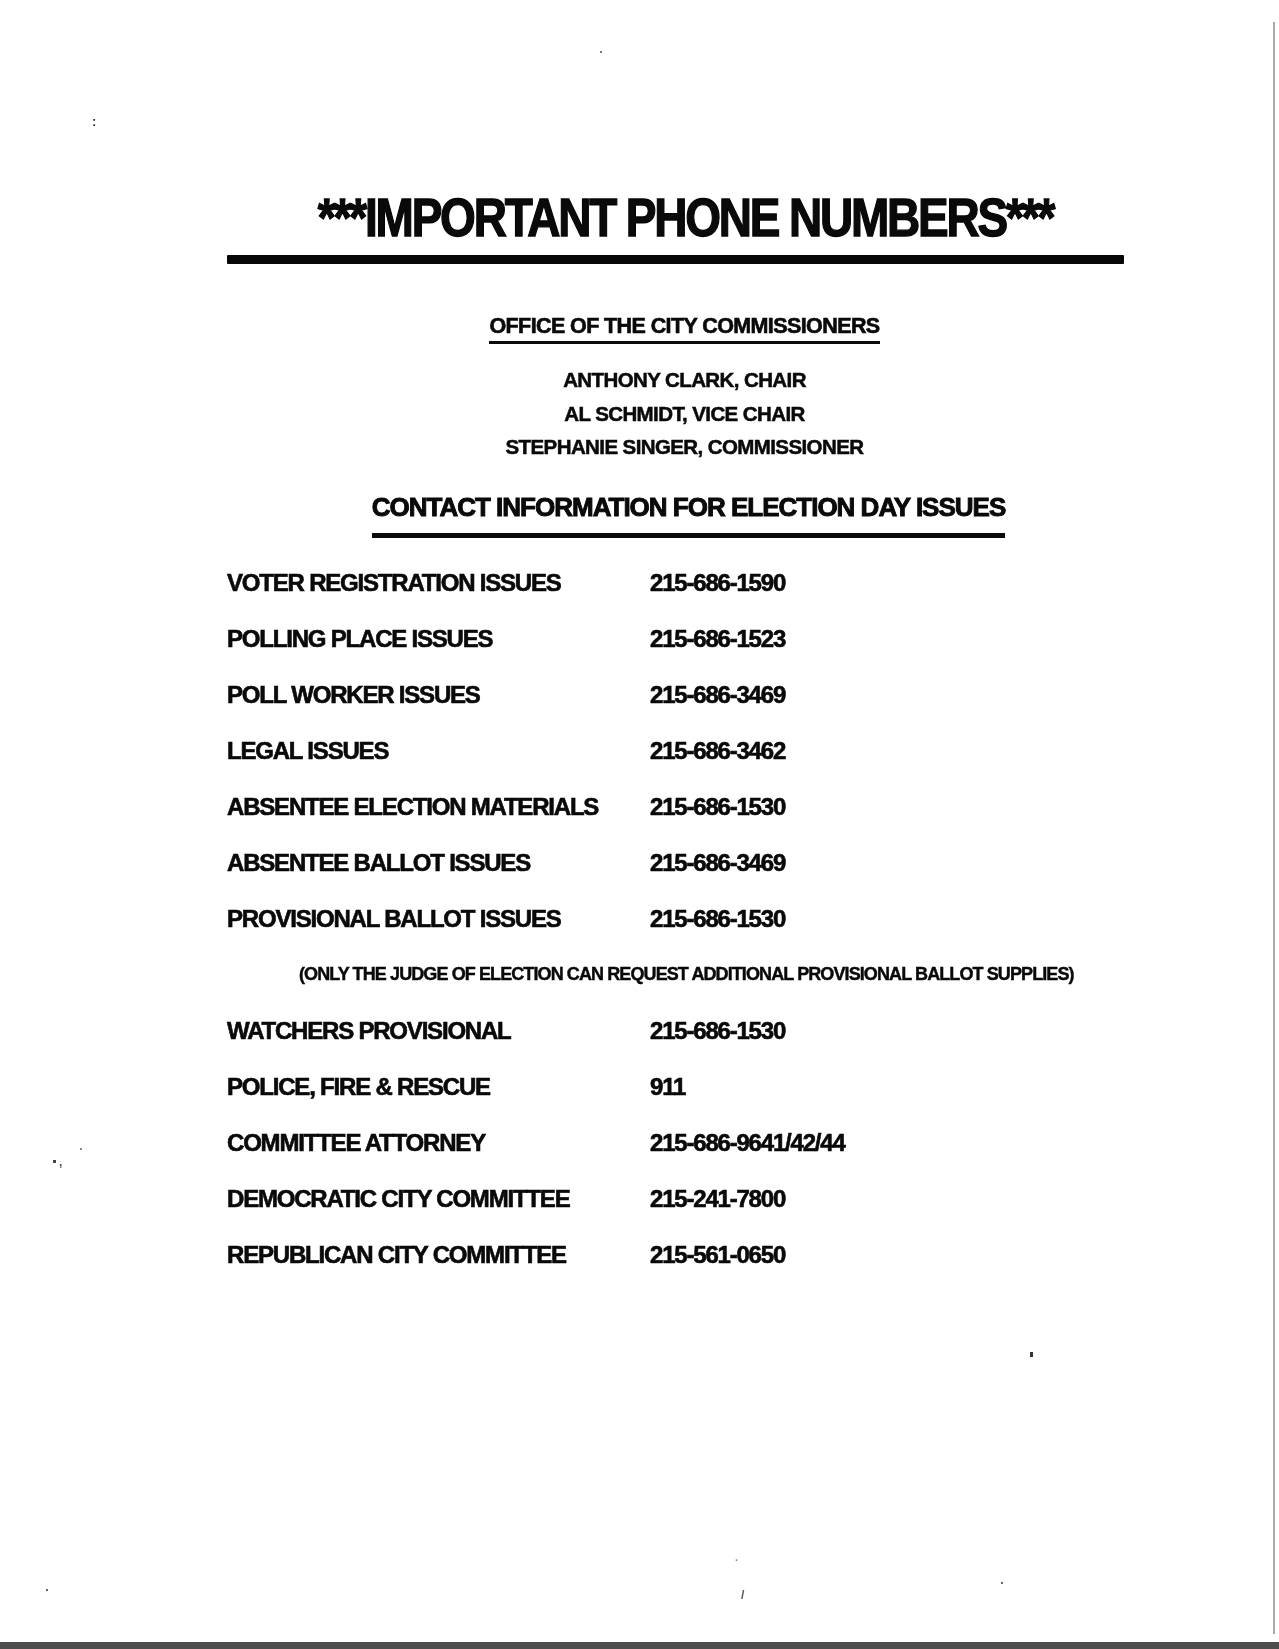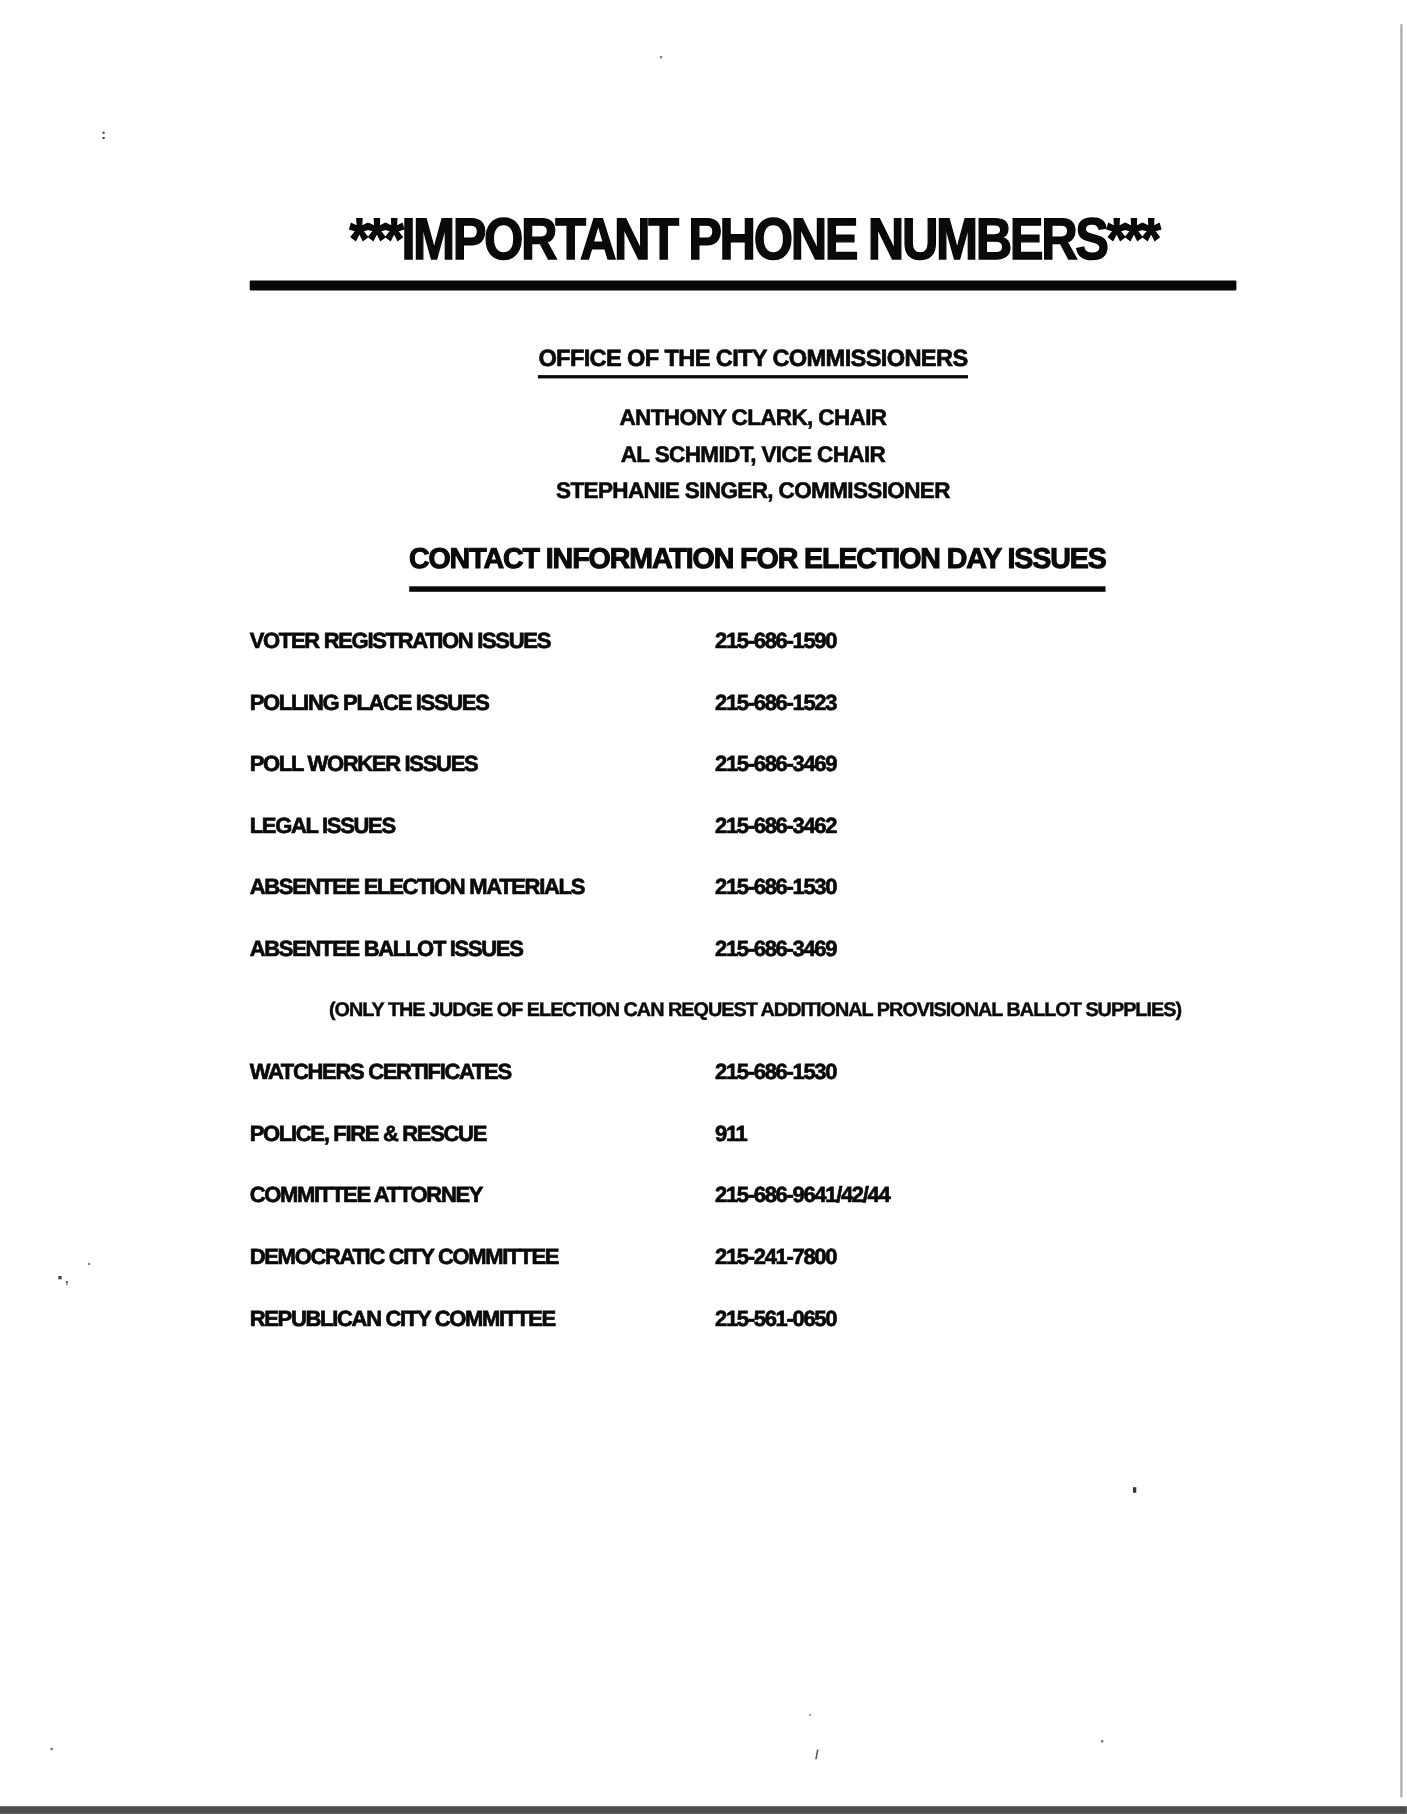--- a/index.html
+++ b/index.html
@@ -38,21 +38,21 @@
     transform:translateX(49px); white-space:nowrap;
   }
   .section-heading > span {
     font-size:26px; font-weight:800; letter-spacing:-1px;
     -webkit-text-stroke:0.9px #050505; display:inline-block;
     border-bottom:5px solid #0a0a0a; padding-bottom:10px;
   }
   
   .contacts { position:absolute; top:570px; left:227px; width:1000px; }
   .contact-row {
-    height:56px; font-size:20px; font-weight:800; letter-spacing:-1.2px;
+    height:56px; font-size:24px; font-weight:800; letter-spacing:-1.2px;
     -webkit-text-stroke:0.6px #050505; white-space:nowrap; line-height:26px;
   }
   .contact-label { display:inline-block; width:423px; }
   .contact-number { display:inline-block; }
   .note-row {
     height:56px; font-size:18px; font-weight:800; letter-spacing:-0.9px;
     -webkit-text-stroke:0.4px #050505; padding-left:72px; white-space:nowrap;
     line-height:24px;
   }
   
@@ -88,22 +88,23 @@
     <span>CONTACT INFORMATION FOR ELECTION DAY ISSUES</span>
   </div>
 
   <div id="contacts" class="contacts">
       <div class="contact-row"><span class="contact-label">VOTER REGISTRATION ISSUES</span><span class="contact-number">215-686-1590</span></div>
       <div class="contact-row"><span class="contact-label">POLLING PLACE ISSUES</span><span class="contact-number">215-686-1523</span></div>
       <div class="contact-row"><span class="contact-label">POLL WORKER ISSUES</span><span class="contact-number">215-686-3469</span></div>
       <div class="contact-row"><span class="contact-label">LEGAL ISSUES</span><span class="contact-number">215-686-3462</span></div>
       <div class="contact-row"><span class="contact-label">ABSENTEE ELECTION MATERIALS</span><span class="contact-number">215-686-1530</span></div>
       <div class="contact-row"><span class="contact-label">ABSENTEE BALLOT ISSUES</span><span class="contact-number">215-686-3469</span></div>
+      <div class="contact-row"><span class="contact-label">PROVISIONAL BALLOT ISSUES</span><span class="contact-number">215-686-1530</span></div>
       <div class="note-row">(ONLY THE JUDGE OF ELECTION CAN REQUEST ADDITIONAL PROVISIONAL BALLOT SUPPLIES)</div>
-      <div class="contact-row"><span class="contact-label">WATCHERS CERTIFICATES</span><span class="contact-number">215-686-1530</span></div>
+      <div class="contact-row"><span class="contact-label">WATCHERS PROVISIONAL</span><span class="contact-number">215-686-1530</span></div>
       <div class="contact-row"><span class="contact-label">POLICE, FIRE &amp; RESCUE</span><span class="contact-number">911</span></div>
       <div class="contact-row"><span class="contact-label">COMMITTEE ATTORNEY</span><span class="contact-number">215-686-9641/42/44</span></div>
       <div class="contact-row"><span class="contact-label">DEMOCRATIC CITY COMMITTEE</span><span class="contact-number">215-241-7800</span></div>
       <div class="contact-row"><span class="contact-label">REPUBLICAN CITY COMMITTEE</span><span class="contact-number">215-561-0650</span></div>
     </div>
 
   <div class="speck" style="left:92px; top:114px; font-size:13px;">:</div>
   <div class="dot" style="left:600px; top:51px; width:2px; height:2px; background:#777;"></div>
   <div class="dot" style="left:80px; top:1148px; width:2px; height:2px; background:#888;"></div>
   <div class="dot" style="left:53px; top:1160px; width:3px; height:3px;"></div>

